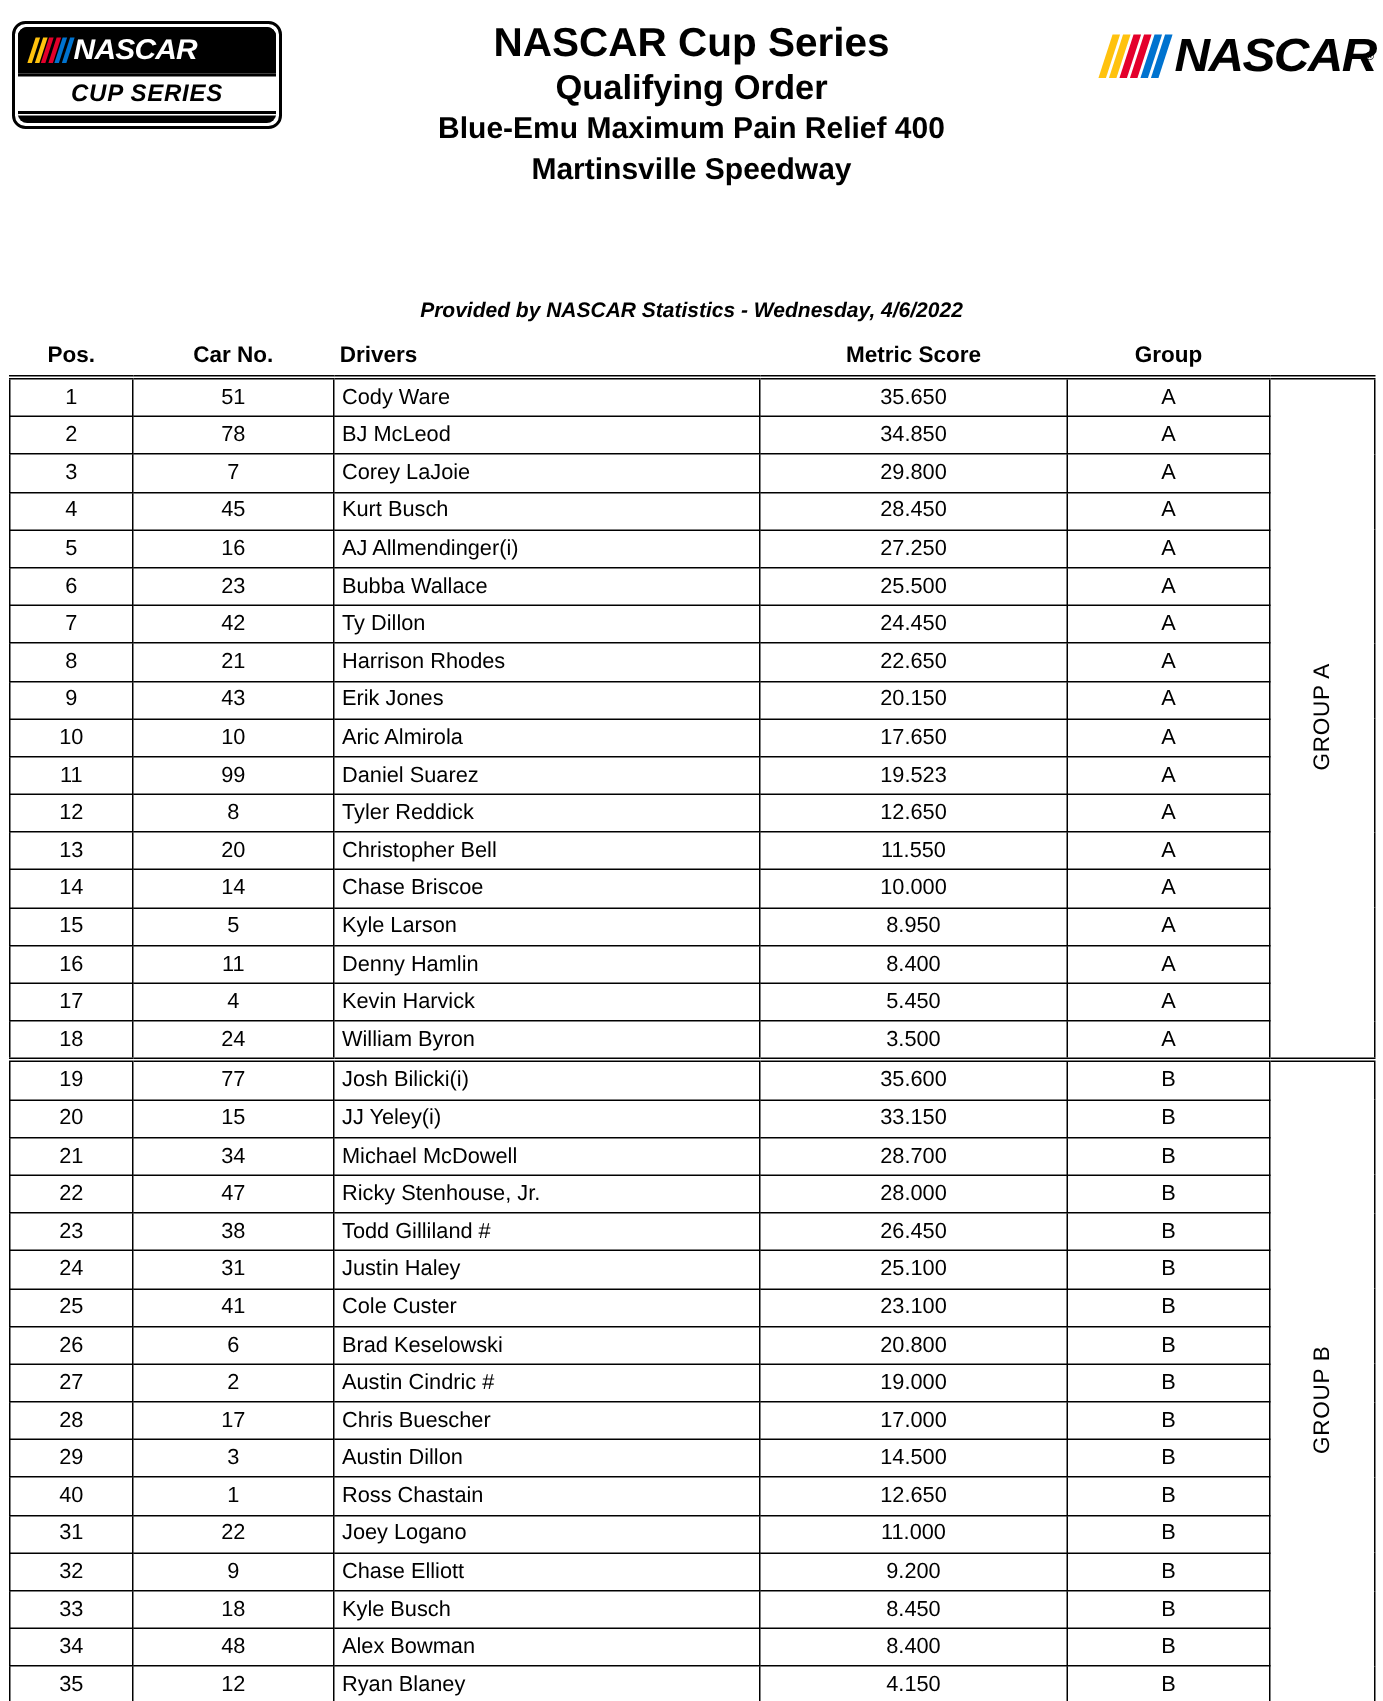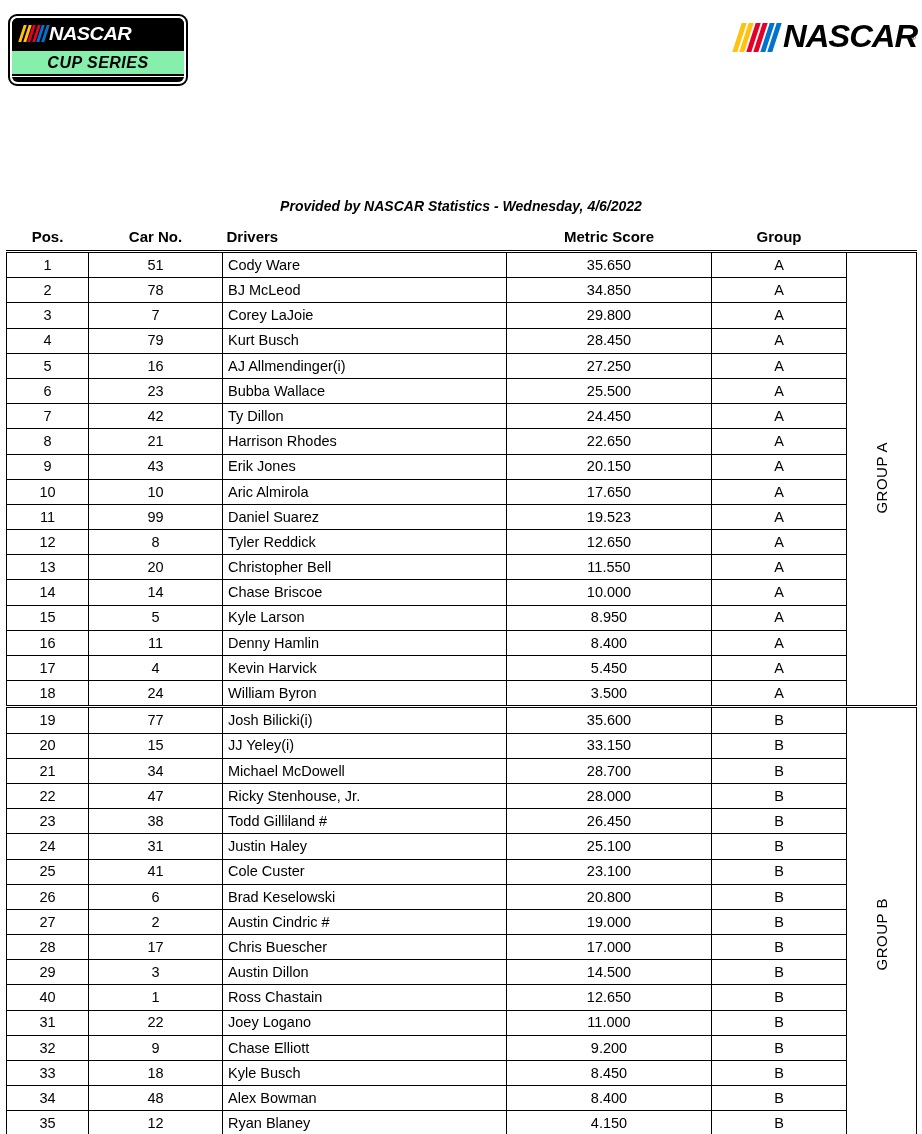--- a/index.html
+++ b/index.html
@@ -46,21 +46,21 @@
   .cup-top {
     flex: 0 0 49%;
     background: #000;
     display: flex;
     align-items: center;
     padding-left: 9px;
     box-sizing: border-box;
   }
   .cup-mid {
     flex: 0 0 35%;
-    background: #86efac;
+    background: #ffffff;
     display: flex;
     align-items: center;
     justify-content: center;
     border-top: 2px solid #000;
     border-bottom: 2px solid #000;
   }
   .cup-bot {
     flex: 1 1 auto;
     background: #fff;
     border-bottom: 5px solid #000;
@@ -233,20 +233,26 @@
         </span>
         <span class="cup-word">NASCAR</span>
       </div>
       <div class="cup-mid">
         <span class="cup-series-word">CUP SERIES</span>
       </div>
       <div class="cup-bot"></div>
     </div>
   </div>
 
+  <div class="titles">
+    <div class="title-1">NASCAR Cup Series</div>
+    <div class="title-2">Qualifying Order</div>
+    <div class="title-3">Blue-Emu Maximum Pain Relief 400</div>
+    <div class="title-4">Martinsville Speedway</div>
+  </div>
 
   <div class="nascar-mark">
     <span class="bars">
       <i class="bar-y"></i>
         <i class="bar-y"></i>
         <i class="bar-r"></i>
         <i class="bar-r"></i>
         <i class="bar-b"></i>
         <i class="bar-b"></i>
     </span>
@@ -295,21 +301,21 @@
         </tr>
         <tr>
           <td>3</td>
           <td>7</td>
           <td class="driver">Corey LaJoie</td>
           <td>29.800</td>
           <td>A</td>
         </tr>
         <tr>
           <td>4</td>
-          <td>79</td>
+          <td>45</td>
           <td class="driver">Kurt Busch</td>
           <td>28.450</td>
           <td>A</td>
         </tr>
         <tr>
           <td>5</td>
           <td>16</td>
           <td class="driver">AJ Allmendinger(i)</td>
           <td>27.250</td>
           <td>A</td>

